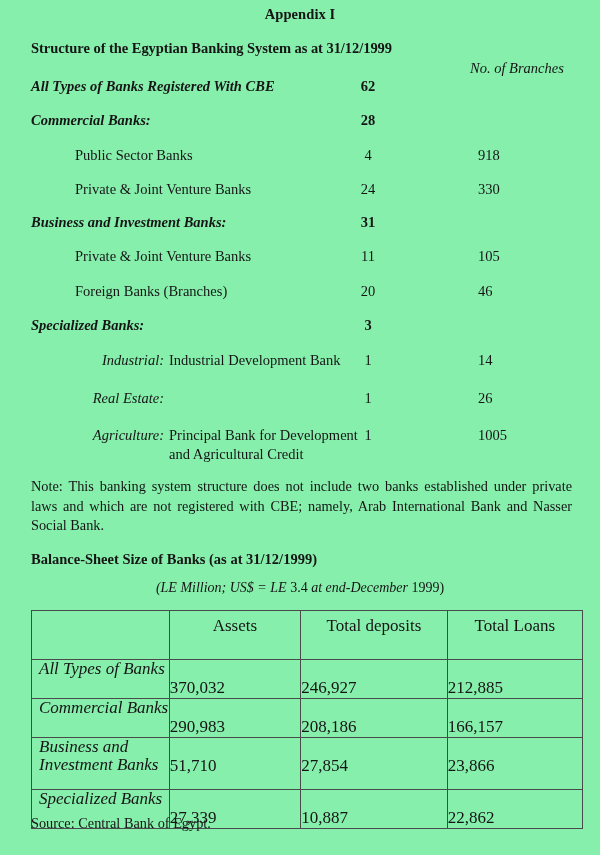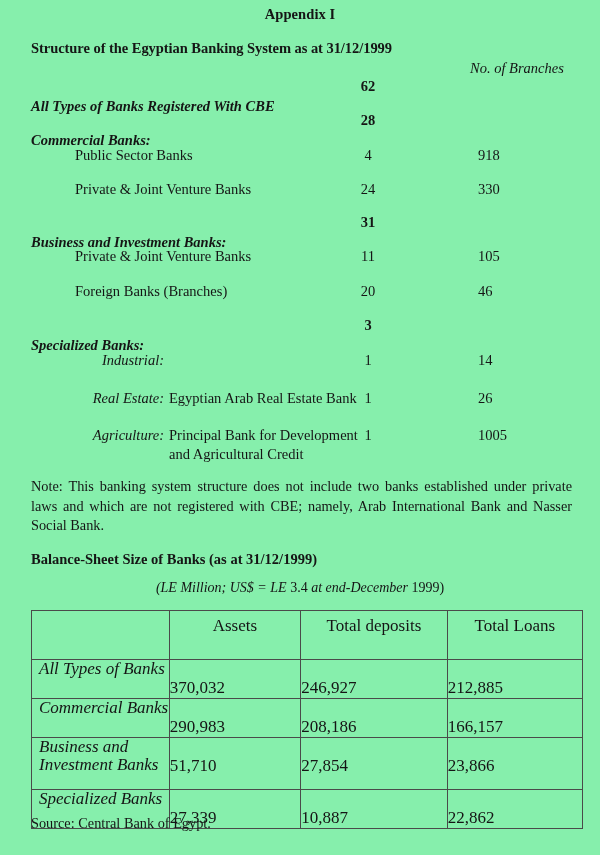--- a/index.html
+++ b/index.html
@@ -42,21 +42,21 @@
   .srow { position: absolute; left: 0; right: 0; height: 20px; }
   .srow .lbl { position: absolute; font-size: 14.5px; }
   .srow .num {
     position: absolute; left: 340px; width: 56px;
     text-align: center; font-size: 14.5px;
   }
   .srow .br {
     position: absolute; left: 478px; width: 72px;
     font-size: 14.5px;
   }
-  .lvl0 .lbl { left: 31px; font-style: italic; font-weight: bold; margin-top: 20px; }
+  .lvl0 .lbl { left: 31px; font-style: italic; font-weight: bold; }
   .lvl0 .num { font-weight: bold; }
   .lvl1 .lbl { left: 75px; }
   .spec .skey {
     position: absolute; left: 60px; width: 104px;
     text-align: right; font-style: italic; font-size: 14.5px;
   }
   .spec .lbl { left: 169px; }
   .spec .lbl .l2 {
     position: absolute; left: 0; top: 19px;
   }
@@ -180,27 +180,27 @@
   </div>
 
   <div class="srow lvl0" style="top:317px">
     <span class="lbl">Specialized Banks:</span>
     <span class="num">3</span>
     <span class="br"></span>
   </div>
 
   <div class="srow spec" style="top:352px">
     <span class="skey">Industrial:</span>
+    <span class="lbl">Industrial Development Bank</span>
     <span class="num">1</span>
     <span class="br">14</span>
   </div>
 
   <div class="srow spec" style="top:390px">
     <span class="skey">Real Estate:</span>
-    <span class="lbl">Egyptian Arab Real Estate Bank</span>
     <span class="num">1</span>
     <span class="br">26</span>
   </div>
 
   <div class="srow spec" style="top:427px">
     <span class="skey">Agriculture:</span>
     <span class="lbl">
       <span>Principal Bank for Development</span>
       <span class="l2">and Agricultural Credit</span>
     </span>

